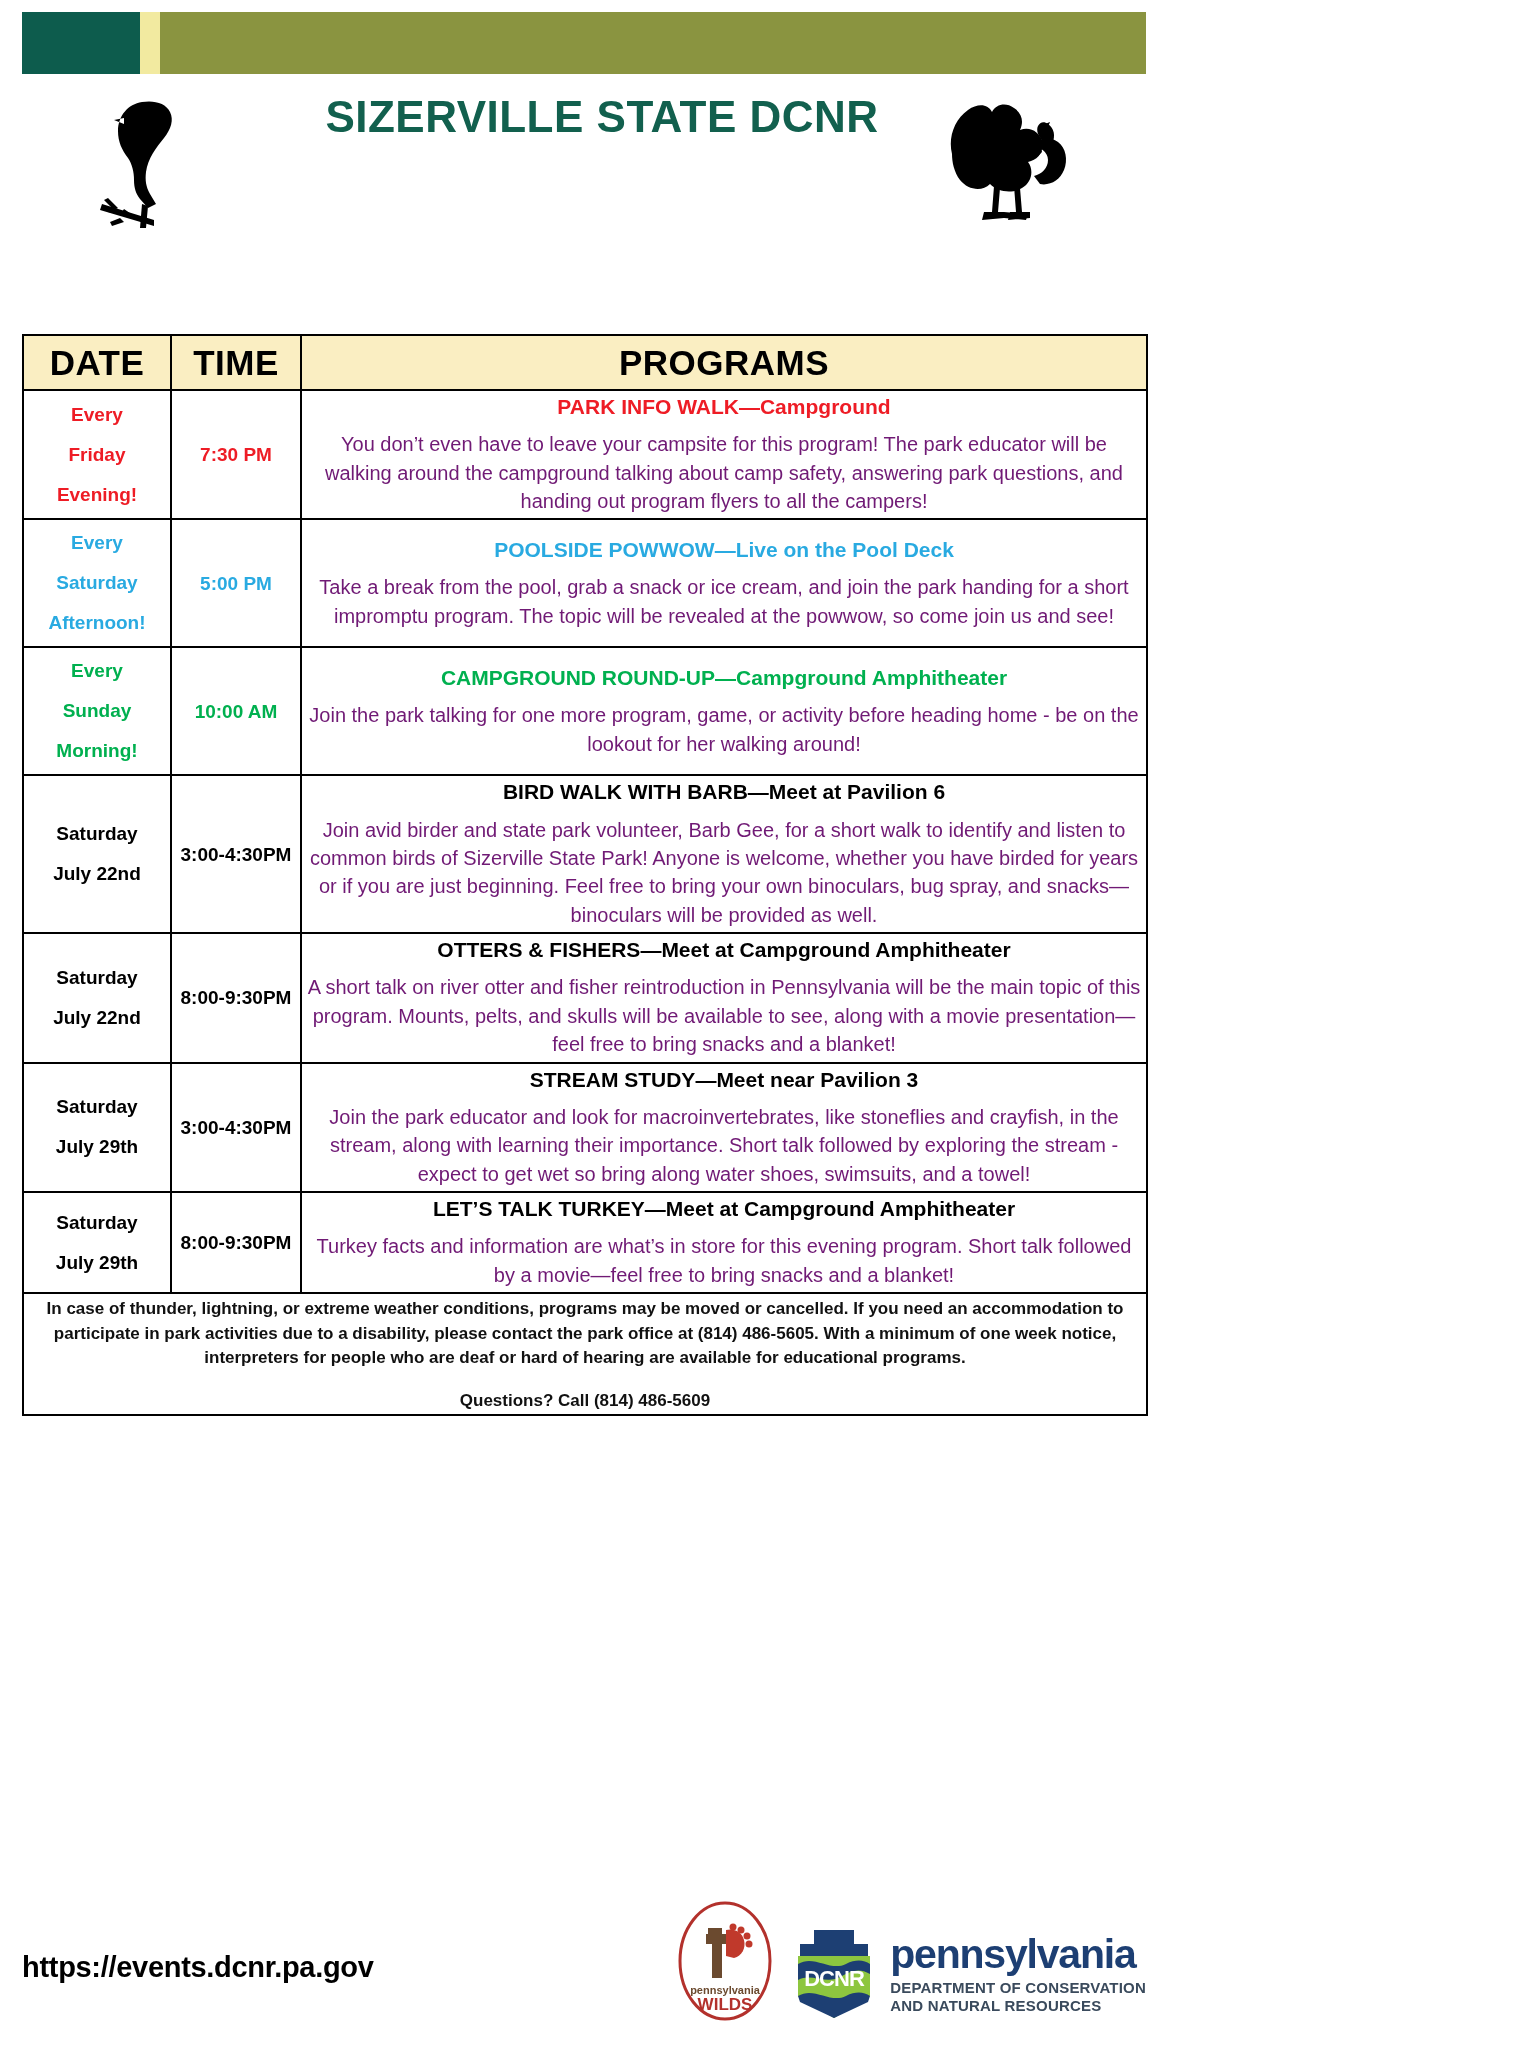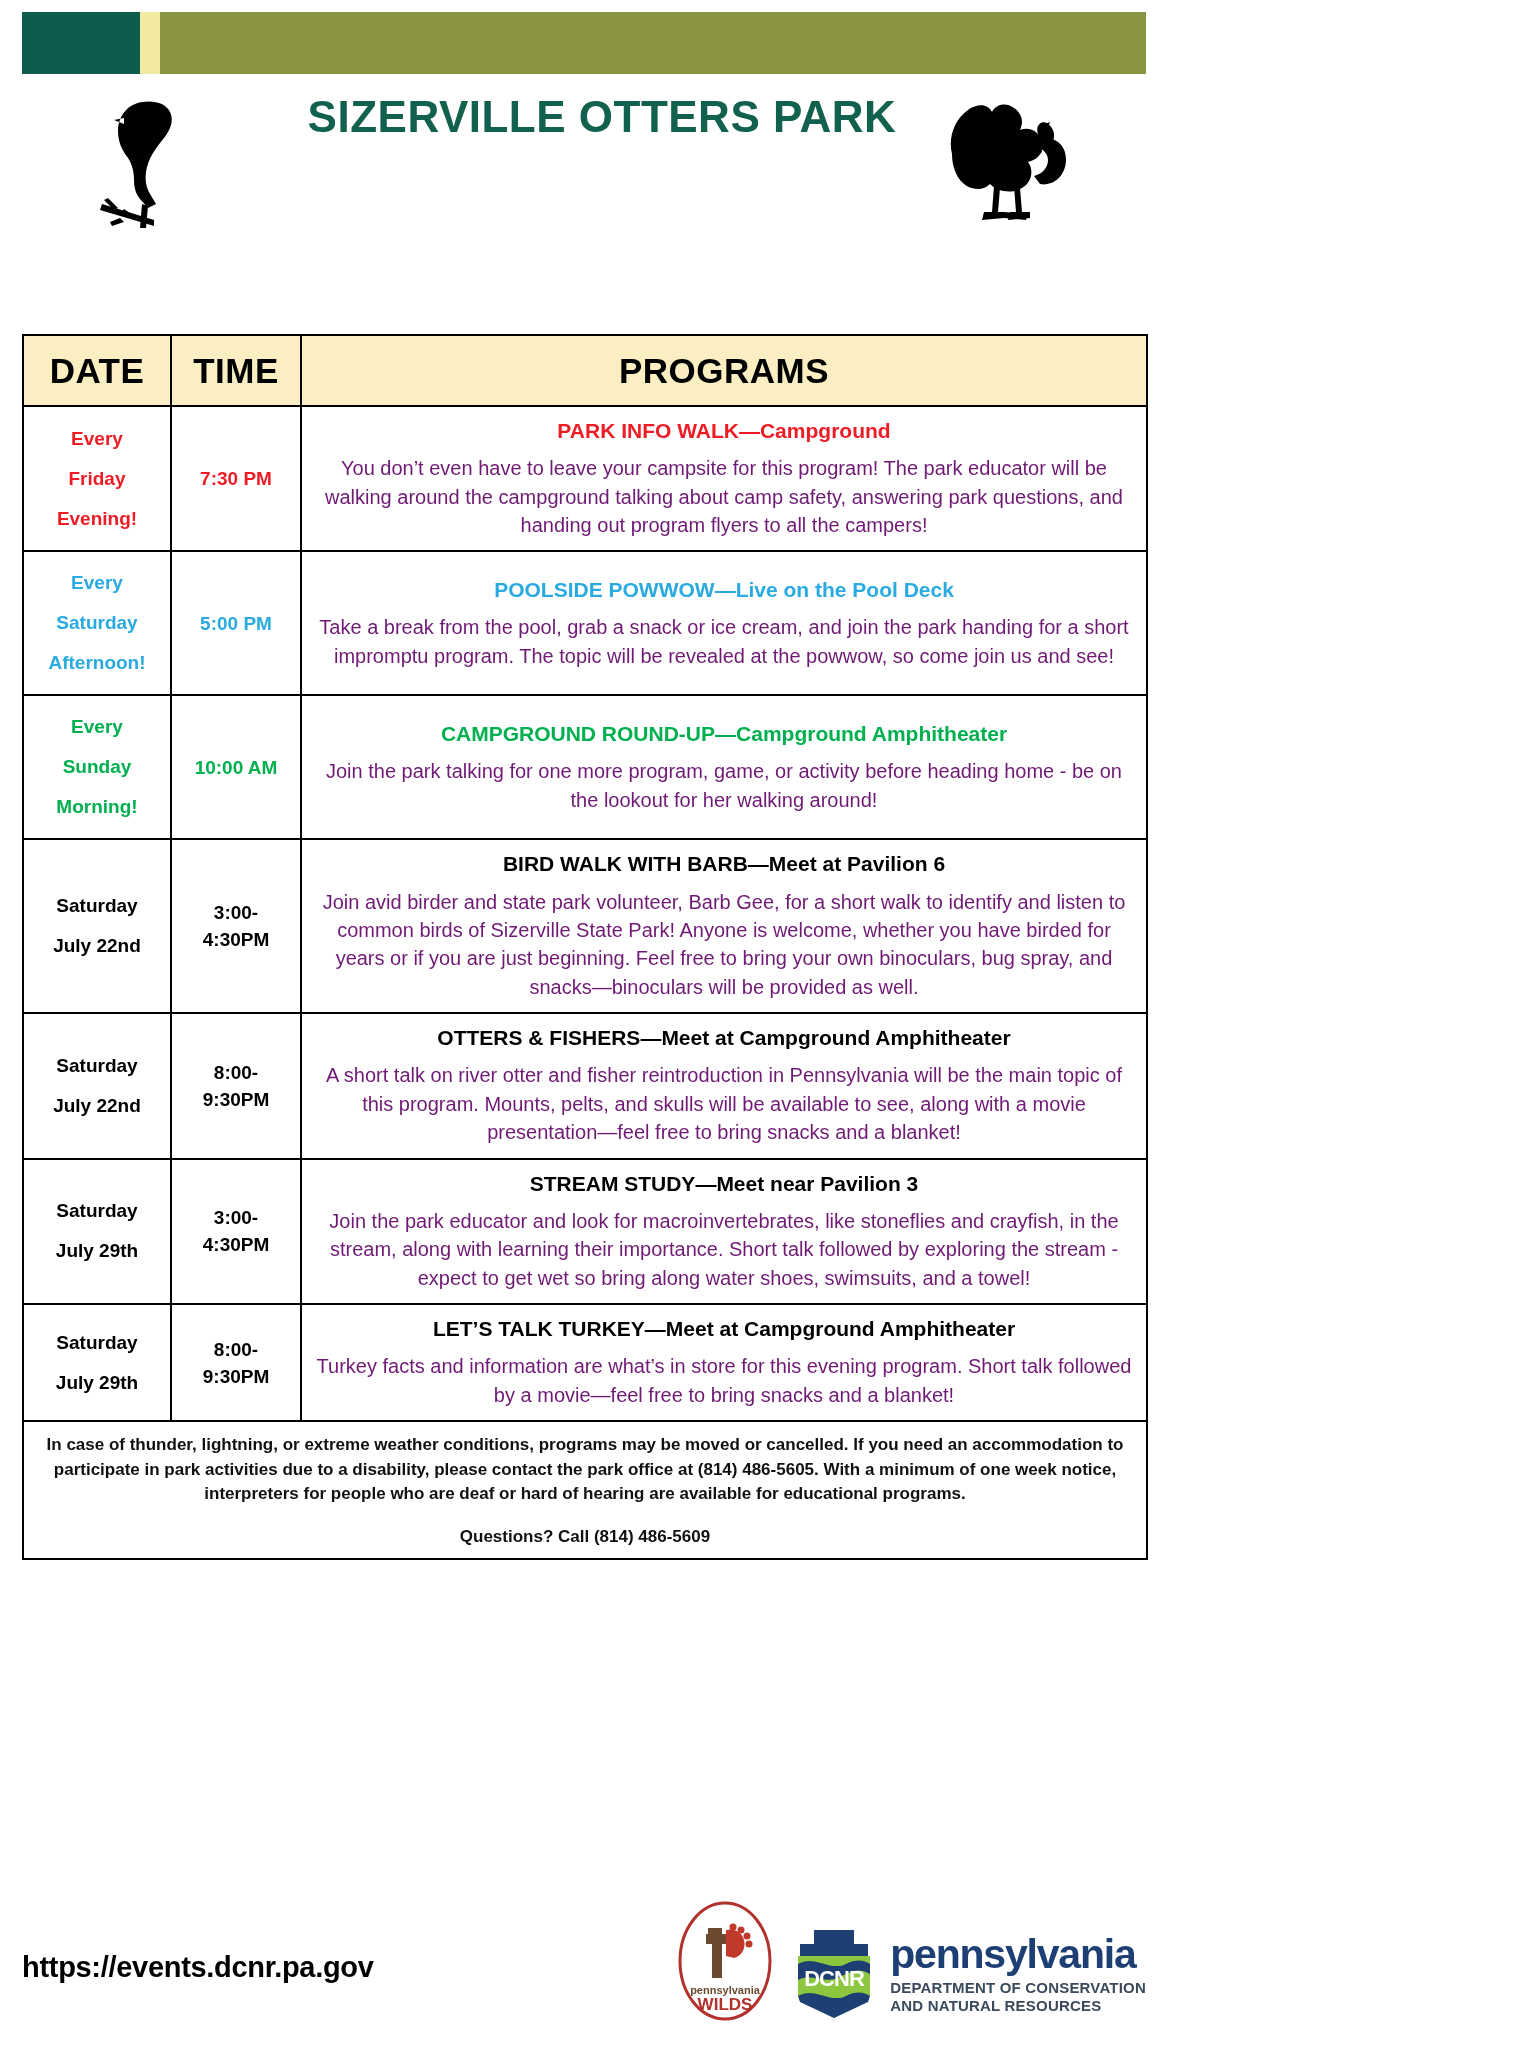--- a/index.html
+++ b/index.html
@@ -79,21 +79,21 @@
     position: absolute;
     top: 334px;
     left: 22px;
     width: 1124px;
     border-collapse: collapse;
     table-layout: fixed;
   }
   .schedule td, .schedule th {
     border: 2.5px solid #000;
     vertical-align: middle;
-    padding: 11px;
+    padding: 3px;
     margin-left: 44px;
   }
   .col-date { width: 148px; }
   .col-time { width: 130px; }
   .col-prog { width: 846px; }
 
   .schedule thead th {
     background: #faeec2;
     font-size: 35px;
     font-weight: bold;
@@ -231,21 +231,21 @@
       C64 72 72 62 80 52 C87 43 90 34 86 26 C82 17 70 14 58 16 Z
       M40 38 L30 34 L40 32 Z"></path>
     <path fill="#000" d="M58 118 L56 142 L62 142 L64 120 Z"></path>
     <path fill="#000" d="M18 118 L70 134 L70 140 L16 124 Z"></path>
     <path fill="#000" d="M30 124 L20 114 L24 112 L34 122 Z M34 128 L24 126 L26 122 L38 126 Z
       M36 132 L26 136 L28 140 L40 136 Z"></path>
     <path fill="#000" d="M46 132 L38 126 L40 123 L50 130 Z"></path>
   </svg>
 
   <div class="header-titles">
-    <div class="title-main">SIZERVILLE OTTERS PARK</div>
+    <div class="title-main">SIZERVILLE STATE DCNR</div>
   </div>
 
   <svg class="turkey-art" viewBox="0 0 150 158">
     <path fill="#000" d="M18 74 C14 58 20 40 34 30 C44 23 54 24 58 32 C62 24 72 22 80 28
       C88 33 90 42 86 50 C96 46 106 52 108 62 C110 72 104 80 94 82
       C100 90 98 102 88 108 C78 114 64 112 56 104 C48 112 34 110 26 100
       C20 92 18 82 18 74 Z"></path>
     <path fill="#000" d="M96 66 C104 58 116 56 124 62 C132 68 134 80 130 90
       C126 100 116 106 106 104 L100 96 C108 94 114 88 114 80 C114 72 106 66 96 66 Z"></path>
     <path fill="#000" d="M118 64 C122 56 120 48 114 44 C110 41 106 42 104 46

